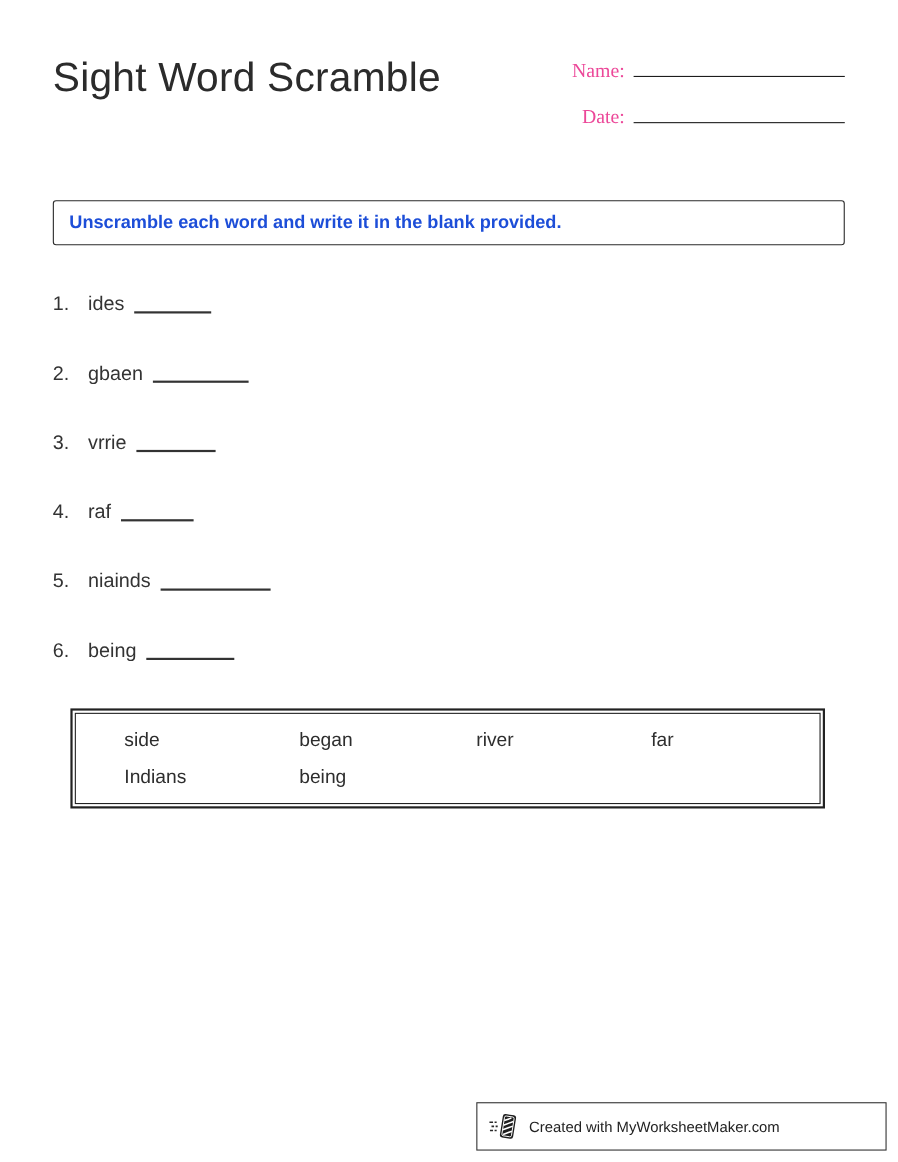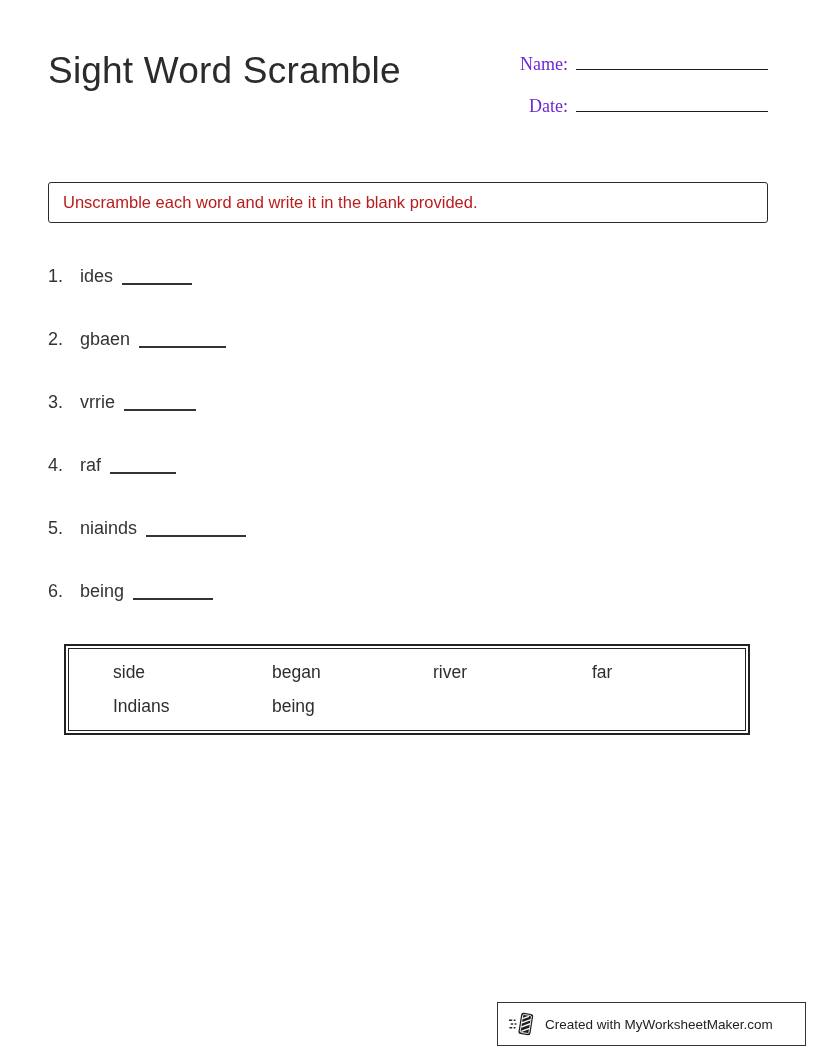--- a/index.html
+++ b/index.html
@@ -24,21 +24,21 @@
   .title {
     font-size: 37px;
     font-weight: 400;
     color: #2b2b2b;
     letter-spacing: 0.2px;
     margin-top: 2px;
   }
   .name-date {
     font-family: "Liberation Serif", serif;
     font-size: 18px;
-    color: #6d28d9;
+    color: #ec4899;
     margin-top: 2px;
     margin-right: 0px;
   }
   .nd-row {
     display: flex;
     align-items: baseline;
     margin-bottom: 17px;
   }
   .nd-label {
     display: inline-block;
@@ -56,21 +56,22 @@
   
   .instructions-box {
     margin: 48px 48px 0 48px;
     border: 1.5px solid #2a2a2a;
     border-radius: 3px;
     height: 41px;
     display: flex;
     align-items: center;
     padding-left: 14px;
     font-size: 16.5px;
-    color: #b91c1c;
+    color: #1d4ed8;
+    font-weight: bold;
   }
 
   
   .items {
     margin: 43px 48px 0 48px;
   }
   .item {
     display: flex;
     align-items: baseline;
     height: 24px;
@@ -110,21 +111,21 @@
     font-size: 17.5px;
     color: #2e2e2e;
   }
   .bank-word { line-height: 24px; }
 
   
   .footer-badge {
     position: absolute;
     right: 10px;
     bottom: 10px;
-    width: 309px;
+    width: 373px;
     height: 44px;
     border: 1.5px solid #333333;
     background: #ffffff;
     display: flex;
     align-items: center;
     padding-left: 10px;
   }
   .footer-logo {
     width: 30px;
     height: 30px;

